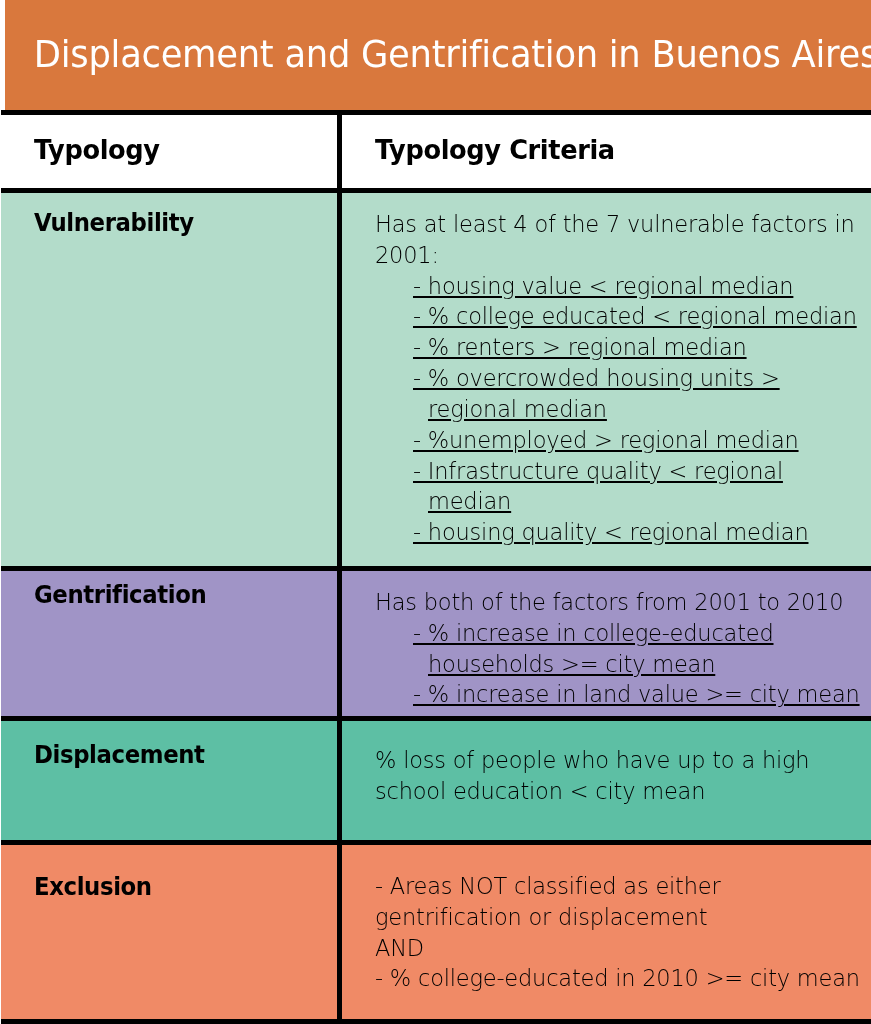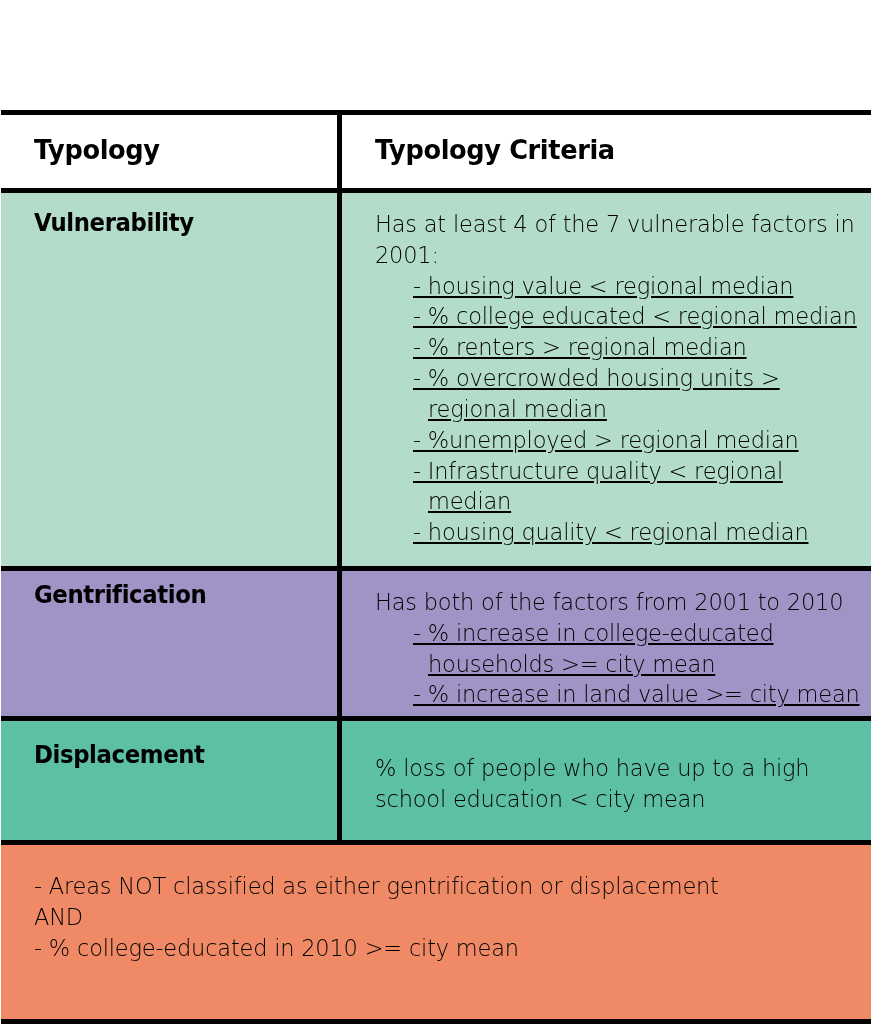--- a/index.html
+++ b/index.html
@@ -125,31 +125,34 @@
   .row-displacement   { background: #5dbfa4; }
   .row-exclusion      { background: #f08a66; }
 
   
   .row-header        { top: 0px;   height: 78px; }
   .row-vulnerability { top: 78px;  height: 378px; }
   .row-gentrification{ top: 456px; height: 150px; }
   .row-displacement  { top: 606px; height: 124px; }
   .row-exclusion     { top: 730px; height: 184px; }
 
-  .row-displacement .cell-criteria { padding-top: 32px; }
+  .row-displacement .cell-criteria { padding-top: 24px; }
   .row-displacement .cell-label { padding-top: 20px; }
   .row-exclusion .cell-criteria { padding-top: 26px; }
   .row-exclusion .cell-label { padding-top: 28px; }
   .row-gentrification .cell-label { padding-top: 10px; }
 </style>
 </head>
 <body>
 
 <div class="table-wrap">
 
+  <div class="title-banner">
+    <div class="title-text">Displacement and Gentrification in Buenos Aires</div>
+  </div>
 
   <div class="grid">
 
     <div class="row row-header">
       <div class="cell-label">
         <div class="label-text">Typology</div>
       </div>
       <div class="cell-criteria">
         <div class="label-text">Typology Criteria</div>
       </div>
@@ -195,20 +198,23 @@
         <div class="label-text">Displacement</div>
       </div>
       <div class="cell-criteria">
         <div class="crit-text">
           <span class="crit-lead">% loss of people who have up to a high school education &lt; city mean</span>
         </div>
       </div>
     </div>
 
     <div class="row row-exclusion last">
+      <div class="cell-label">
+        <div class="label-text">Exclusion</div>
+      </div>
       <div class="cell-criteria">
         <div class="crit-text">
           <span class="crit-plain">- Areas NOT classified as either gentrification or displacement</span>
           <span class="crit-plain">AND</span>
           <span class="crit-plain">- % college-educated in 2010 &gt;= city mean</span>
         </div>
       </div>
     </div>
 
   </div>

